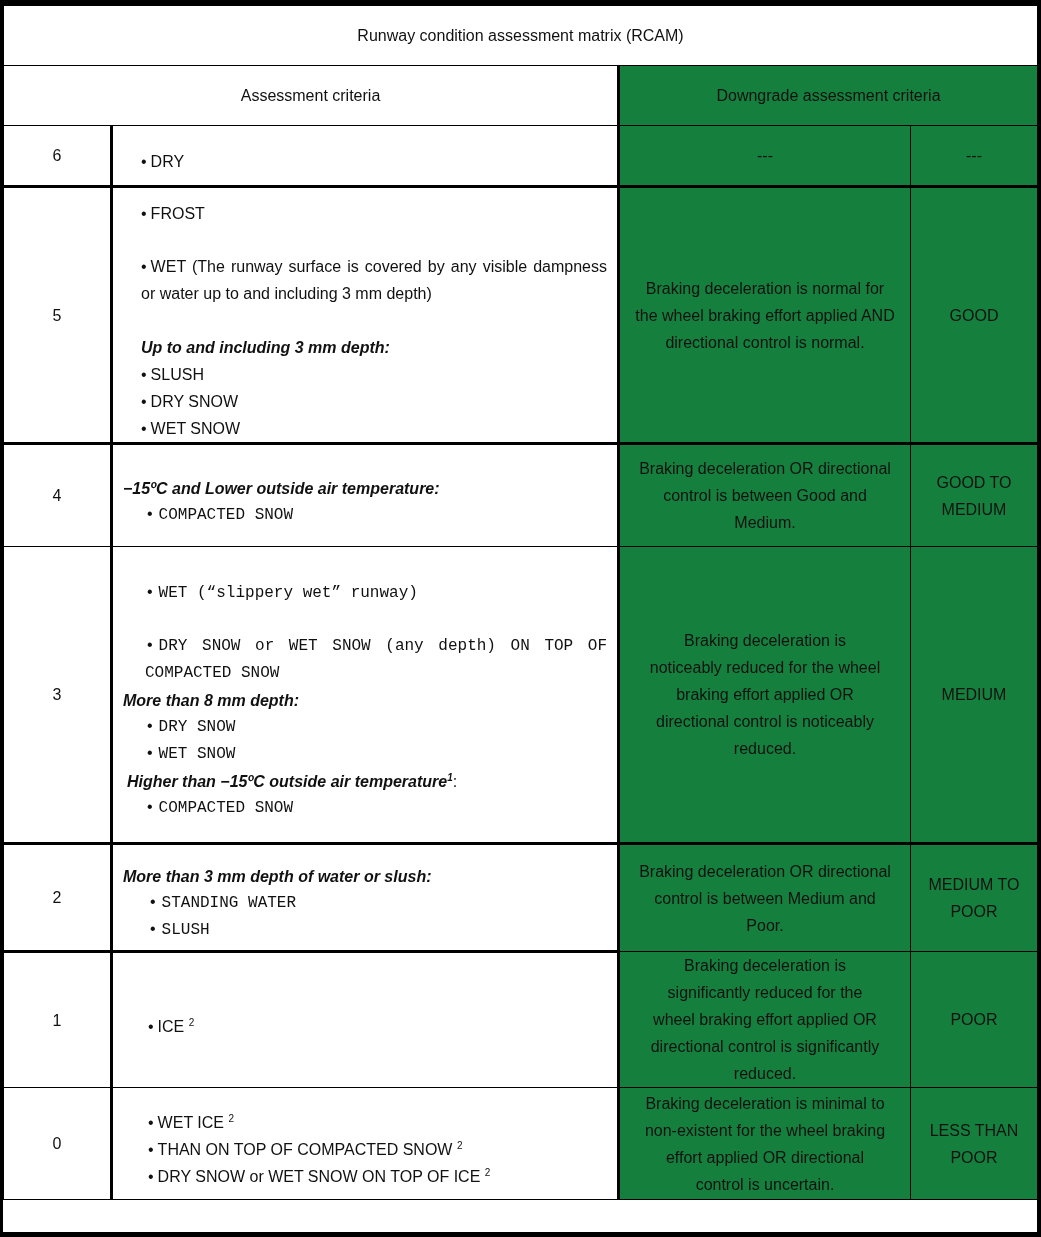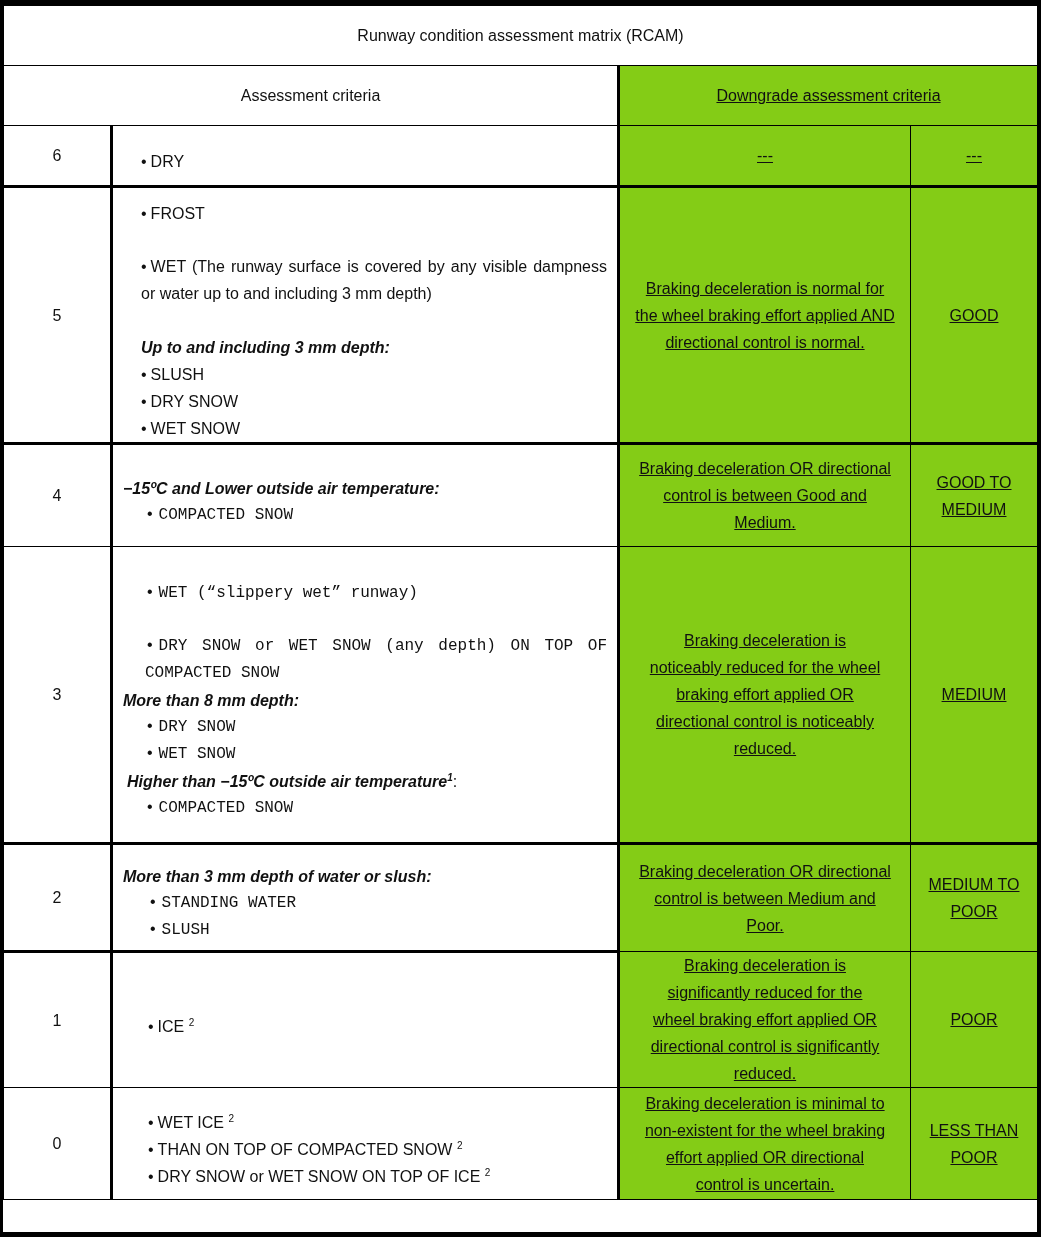--- a/index.html
+++ b/index.html
@@ -1,21 +1,21 @@
 <!DOCTYPE html>
 <html><head>
   <meta charset="utf-8">
   <style>
     html, body { margin: 0; padding: 0; background: #000; }
     body { width: 1041px; height: 1237px; position: relative; overflow: hidden;
            font-family: "Liberation Sans", sans-serif; font-size: 16px; color: #111; }
     .frame { position: absolute; left: 3px; top: 5px; width: 1034px; height: 1227px; background: #fff; }
     table { border-collapse: collapse; width: 1034px; table-layout: fixed; }
     td { border: 1px solid #000; padding: 16px; vertical-align: middle; text-align: center; line-height: 27px; }
-    .tan { background: #84cc16; text-decoration: underline; }
+    .tan { background: #15803d; }
     .title-row td { height: 27px; }
     .subhdr td { height: 27px; }
     .thick-l { border-left: 3px solid #000; }
     .thick-b { border-bottom: 3px solid #000; }
     .thick-r { border-right: 3px solid #000; }
     .code { font-weight: normal; }
     .desc { text-align: left; padding: 12px 10px 0 28px; }
     .desc .bul { display: block; }
     .desc .bul::before { content: "\2022"; margin-right: 4px; }
     .desc .it { font-weight: bold; font-style: italic; display: block; }

